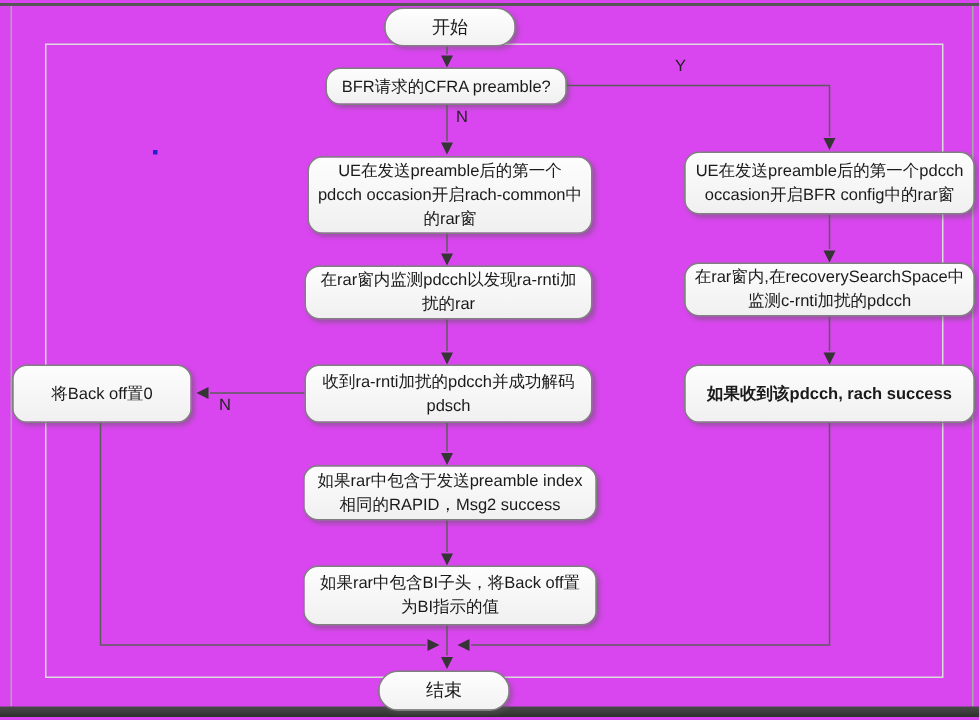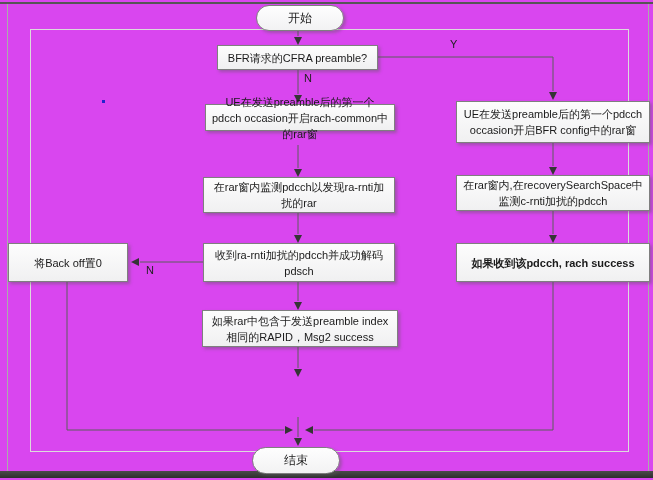--- a/index.html
+++ b/index.html
@@ -11,21 +11,21 @@
   .frame-top{position:absolute;left:0;top:2px;width:653px;height:2px;background:#565656;}
   .frame-left{position:absolute;left:7px;top:4px;width:1px;height:467px;background:#ababab;}
   .frame-right{position:absolute;left:648px;top:4px;width:1px;height:467px;background:#ababab;}
   .frame-bottom{position:absolute;left:0;top:471px;width:653px;height:7px;background:linear-gradient(#4a4a4a,#2e2e2e);}
   .inner-border{position:absolute;left:30px;top:29px;width:597px;height:421px;border:1px solid #dcdcdc;}
   .marker-dot{position:absolute;left:102px;top:100px;width:3px;height:3px;background:#2323cc;}
 
   
   .node{
     position:absolute;box-sizing:border-box;
-    border:1px solid #7f7f7f;border-radius:0;
+    border:1px solid #7f7f7f;border-radius:10px;
     background:linear-gradient(#fdfdfd,#f0f0f1);
     box-shadow:2px 2px 3px rgba(90,90,90,.45);
     display:flex;align-items:center;justify-content:center;text-align:center;
     font-size:11px;line-height:16px;padding:2px 5px;z-index:3;
   }
   .terminator{
     position:absolute;box-sizing:border-box;
     border:1px solid #7f7f7f;border-radius:14px;
     background:linear-gradient(#fefefe,#f2f2f3);
     box-shadow:2px 2px 3px rgba(90,90,90,.4);
@@ -33,21 +33,21 @@
     font-size:12px;z-index:3;
   }
   .branch-label{position:absolute;font-size:11px;color:#222;z-index:4;}
   #connectors{position:absolute;left:0;top:0;width:653px;height:480px;z-index:2;}
   #connectors path{stroke:#5c5c5c;stroke-width:1;fill:none;}
   #connectors polygon{fill:#353535;stroke:none;}
 
   
   #n-start{left:256px;top:5px;width:88px;height:26px;}
   #n-decision{left:217px;top:45px;width:161px;height:25px;}
-  #n-l1{left:205px;top:104px;width:190px;height:27px;}
+  #n-l1{left:205px;top:104px;width:190px;height:52px;}
   #n-l2{left:203px;top:177px;width:192px;height:36px;}
   #n-l3{left:203px;top:243px;width:192px;height:39px;}
   #n-l4{left:202px;top:310px;width:196px;height:37px;}
   #n-l5{left:202px;top:377px;width:196px;height:40px;}
   #n-side{left:8px;top:243px;width:120px;height:39px;}
   #n-r1{left:456px;top:101px;width:194px;height:42px;}
   #n-r2{left:456px;top:175px;width:194px;height:36px;}
   #n-r3{left:456px;top:243px;width:194px;height:39px;font-weight:bold;}
   #n-end{left:252px;top:447px;width:88px;height:27px;}
   #lbl-y{left:450px;top:38px;}
@@ -111,20 +111,21 @@
 
   <div id="n-decision" class="node">BFR请求的CFRA preamble?</div>
 
   <div id="lbl-y" class="branch-label">Y</div>
   <div id="lbl-n1" class="branch-label">N</div>
 
   <div id="n-l1" class="node">UE在发送preamble后的第一个pdcch occasion开启rach-common中的rar窗</div>
   <div id="n-l2" class="node">在rar窗内监测pdcch以发现ra-rnti加扰的rar</div>
   <div id="n-l3" class="node">收到ra-rnti加扰的pdcch并成功解码pdsch</div>
   <div id="n-l4" class="node">如果rar中包含于发送preamble index相同的RAPID，Msg2 success</div>
+  <div id="n-l5" class="node">如果rar中包含BI子头，将Back off置为BI指示的值</div>
 
   <div id="n-side" class="node">将Back off置0</div>
   <div id="lbl-n2" class="branch-label">N</div>
 
   <div id="n-r1" class="node">UE在发送preamble后的第一个pdcch occasion开启BFR config中的rar窗</div>
   <div id="n-r2" class="node">在rar窗内,在recoverySearchSpace中监测c-rnti加扰的pdcch</div>
   <div id="n-r3" class="node">如果收到该pdcch, rach success</div>
 
   <div id="n-end" class="terminator">结束</div>
 

